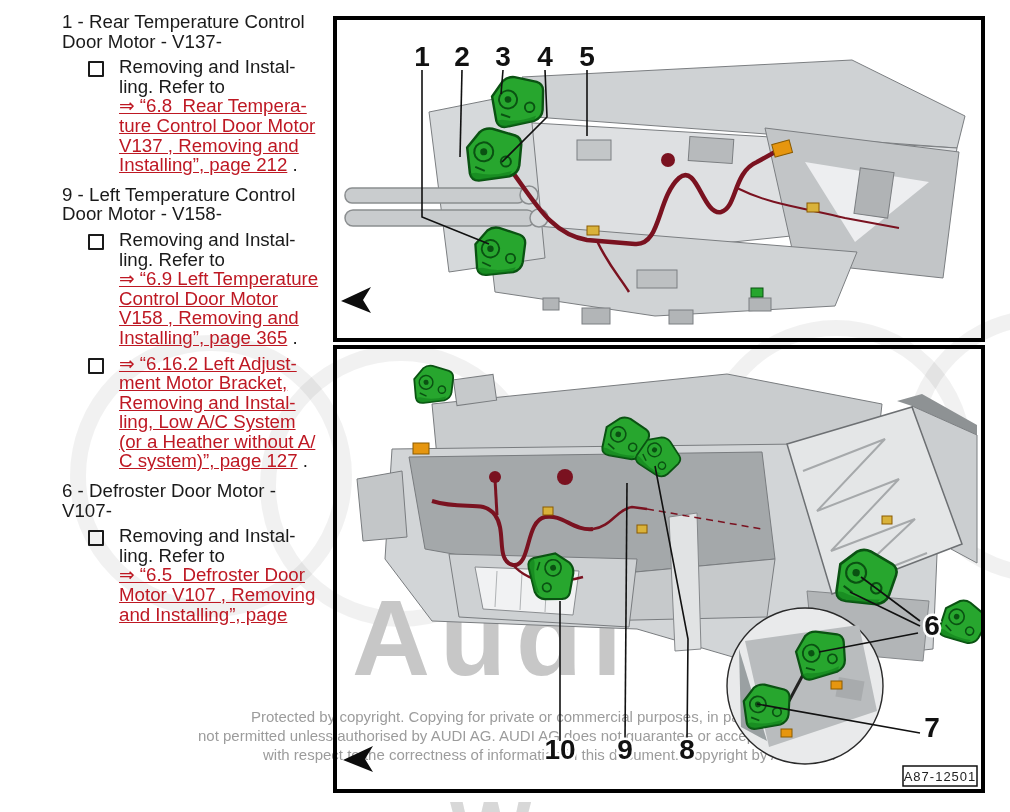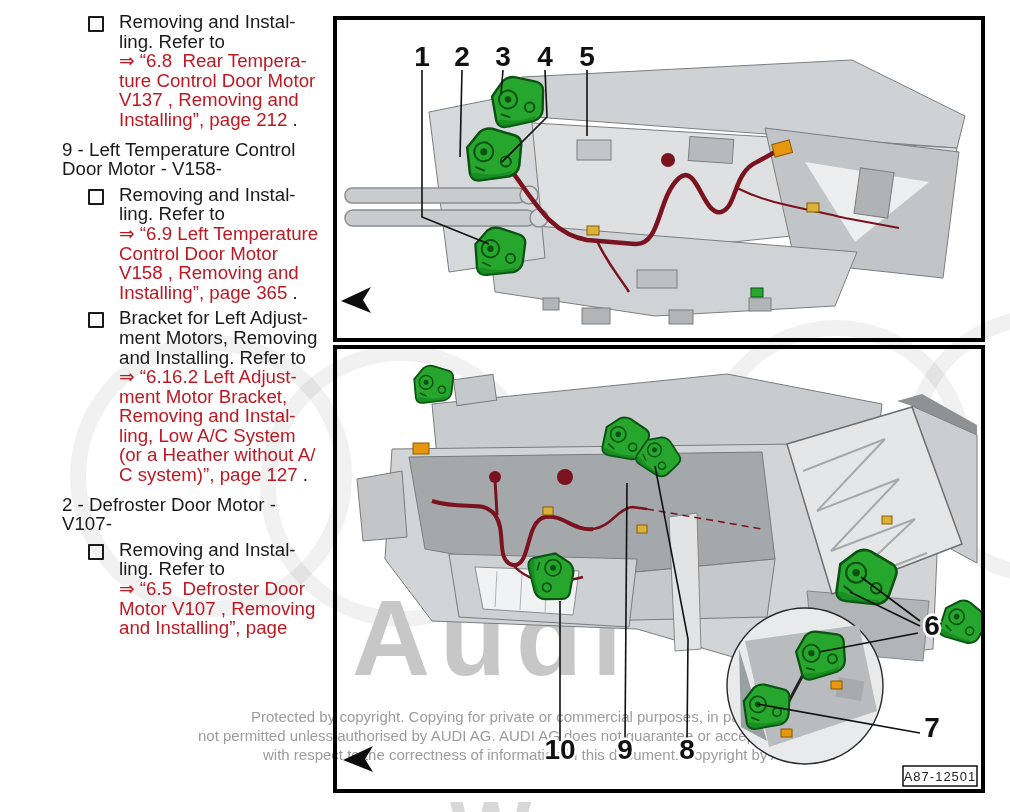--- a/index.html
+++ b/index.html
@@ -31,21 +31,21 @@
   .legend{
     position:absolute;left:62px;top:12px;width:280px;z-index:2;
     font-size:18.7px;line-height:19.6px;color:#1a1a1a;
   }
   .sec{margin-bottom:10px;}
   .sec-title{white-space:pre-wrap;margin-bottom:6px;}
   .bullet{display:flex;margin-left:26px;margin-bottom:6px;}
   .cb{flex:0 0 auto;width:12px;height:12px;border:2px solid #1a1a1a;
       border-radius:1px;margin-top:4px;margin-right:15px;}
   .bt{white-space:pre-wrap;}
-  .ref{color:#be1823;cursor:pointer;}
+  .ref{color:#be1823;text-decoration:underline;cursor:pointer;}
   .sfx{color:#1a1a1a;}
 </style>
 </head>
 <body>
 
 <svg width="0" height="0" style="position:absolute" aria-hidden="true">
   <defs>
     <symbol id="motor" viewBox="0 0 64 54" overflow="visible">
       <path d="M8,18 L22,4 Q28,0 35,2 L57,11 Q63,14 62,21 L58,41 Q56,49 47,51 L18,52 Q9,52 8,44 Z" fill="#27a62e" stroke="#0a5212" stroke-width="2.5"></path>
       <path d="M14,44 Q30,50 50,46 L47,51 L18,52 Q9,52 8,44 Z" fill="#0f7a1a" opacity="0.55"></path>
@@ -222,20 +222,22 @@
         <text class="fid" x="603" y="432" text-anchor="middle">A87-12501</text>
       </g>
       <path d="M6,411 L36,397 L28,410 L36,423 Z" fill="#0d0d0d"></path>
     </svg>
   </div>
 </div>
 
 <div class="legend">
 
   <div class="sec">
+    <div class="sec-title">1 - Rear Temperature Control
+Door Motor - V137-</div>
     <div class="bullet">
         <span class="cb"></span>
         <div class="bt"><span>Removing and Instal-
 ling. Refer to
 </span><span class="ref">⇒ “6.8  Rear Tempera-
 ture Control Door Motor
 V137 , Removing and
 Installing”, page 212</span><span class="sfx"> .</span></div>
       </div>
   </div>
@@ -247,34 +249,31 @@
         <span class="cb"></span>
         <div class="bt"><span>Removing and Instal-
 ling. Refer to
 </span><span class="ref">⇒ “6.9 Left Temperature
 Control Door Motor
 V158 , Removing and
 Installing”, page 365</span><span class="sfx"> .</span></div>
       </div>
     <div class="bullet">
         <span class="cb"></span>
-        <div class="bt"><span>Bracket for Left Adjust-
-ment Motors, Removing
-and Installing. Refer to
-</span><span class="ref">⇒ “6.16.2 Left Adjust-
+        <div class="bt"><span class="ref">⇒ “6.16.2 Left Adjust-
 ment Motor Bracket,
 Removing and Instal-
 ling, Low A/C System
 (or a Heather without A/
 C system)”, page 127</span><span class="sfx"> .</span></div>
       </div>
   </div>
 
   <div class="sec">
-    <div class="sec-title">2 - Defroster Door Motor -
+    <div class="sec-title">6 - Defroster Door Motor -
 V107-</div>
     <div class="bullet">
         <span class="cb"></span>
         <div class="bt"><span>Removing and Instal-
 ling. Refer to
 </span><span class="ref">⇒ “6.5  Defroster Door
 Motor V107 , Removing
 and Installing”, page</span><span class="sfx"></span></div>
       </div>
   </div>

